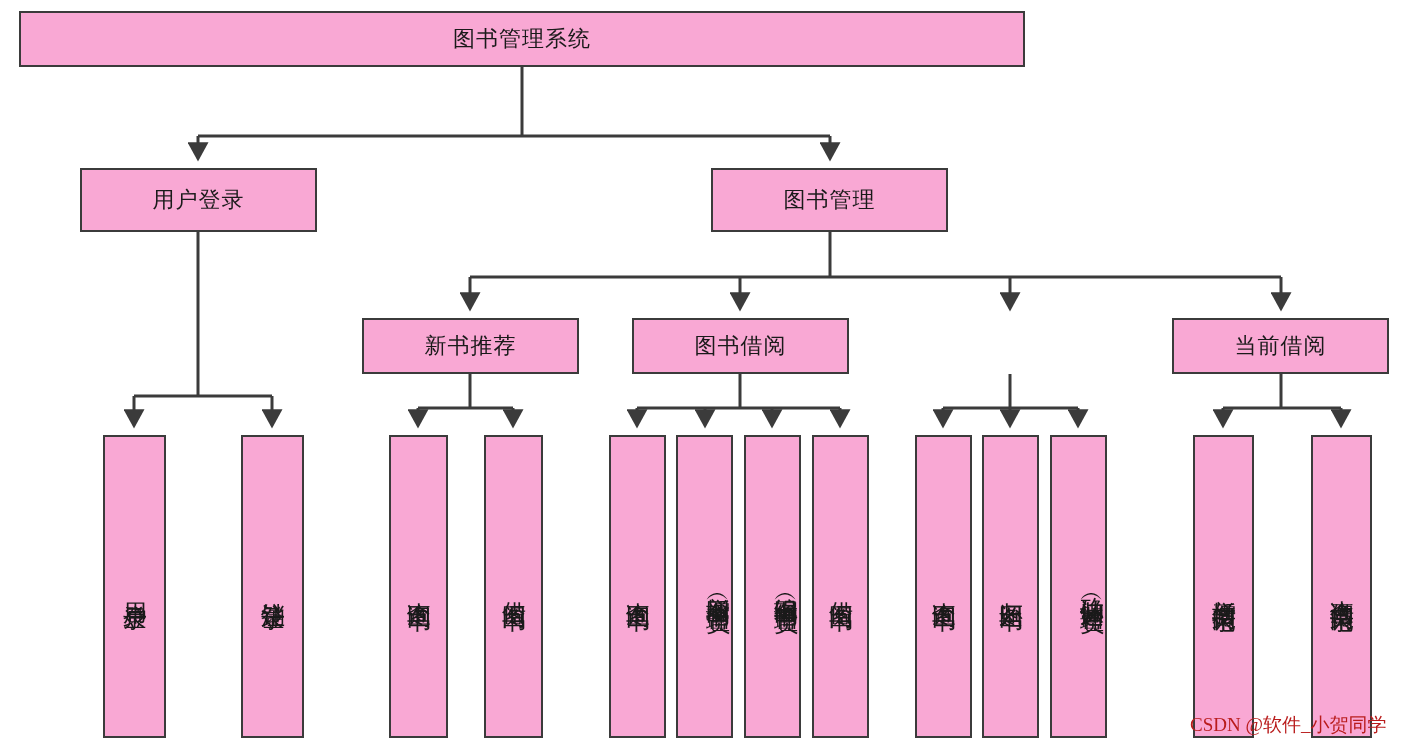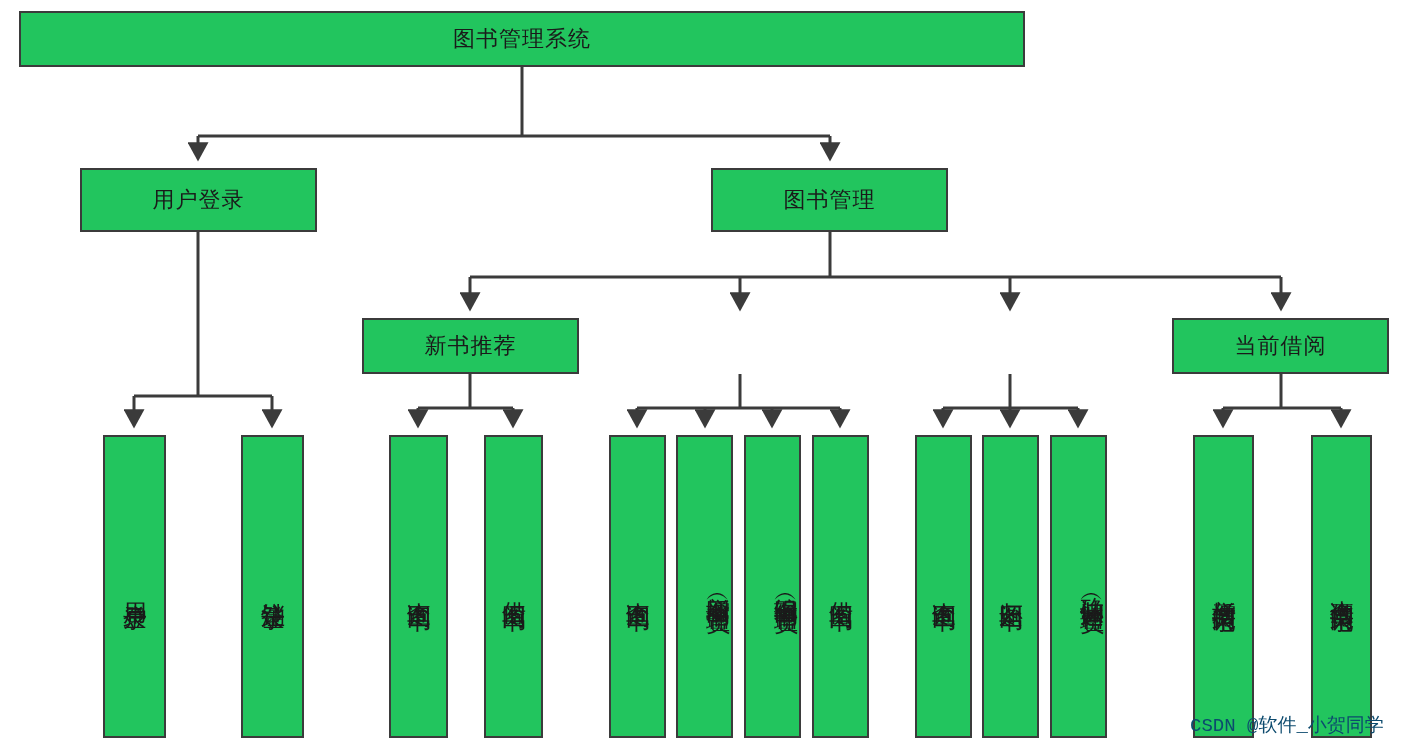--- a/index.html
+++ b/index.html
@@ -23,21 +23,21 @@
     left: 0;
     top: 0;
     width: 1405px;
     height: 747px;
     pointer-events: none;
   }
   .node {
     position: absolute;
     box-sizing: border-box;
     border: 2px solid #3b3b3b;
-    background: #22c55e;
+    background: #f9a8d4;
     display: flex;
     align-items: center;
     justify-content: center;
     color: #1a1a1a;
     z-index: 2;
   }
   .node.h {
     font-size: 22px;
     line-height: 1.2;
     letter-spacing: 1px;
@@ -56,25 +56,25 @@
   .node.v .vtext {
     writing-mode: vertical-rl;
     text-orientation: upright;
     display: block;
   }
   .node.v.mid {
     align-items: center;
   }
   .watermark {
     position: absolute;
-    color: #0c4a6e;
+    color: #b91c1c;
     font-size: 19px;
     white-space: nowrap;
     z-index: 5;
-    font-family: Liberation Mono, monospace;
+    font-family: Liberation Serif, serif;
   }
 </style>
 </head>
 <body>
 
 <div id="canvas">
 
   <svg id="edges" viewBox="0 0 1405 747" xmlns="http://www.w3.org/2000/svg">
     <defs>
       <marker id="arrow" viewBox="0 0 12 12" refX="9" refY="6" markerWidth="7" markerHeight="7" orient="auto-start-reverse">
@@ -132,20 +132,23 @@
   <div class="node h" style="left:80px; top:168px; width:237px; height:64px;">
     <span>用户登录</span>
   </div>
   <div class="node h" style="left:362px; top:318px; width:217px; height:56px;">
     <span>新书推荐</span>
   </div>
 
   <div class="node h" style="left:711px; top:168px; width:237px; height:64px;">
     <span>图书管理</span>
   </div>
+  <div class="node h" style="left:632px; top:318px; width:217px; height:56px;">
+    <span>图书借阅</span>
+  </div>
   <div class="node h" style="left:1172px; top:318px; width:217px; height:56px;">
     <span>当前借阅</span>
   </div>
 
   <div class="node v mid" style="left:103px; top:435px; width:63px; height:303px;">
     <span class="vtext">用户登录</span>
   </div>
   <div class="node v mid" style="left:241px; top:435px; width:63px; height:303px;">
     <span class="vtext">注销登录</span>
   </div>

